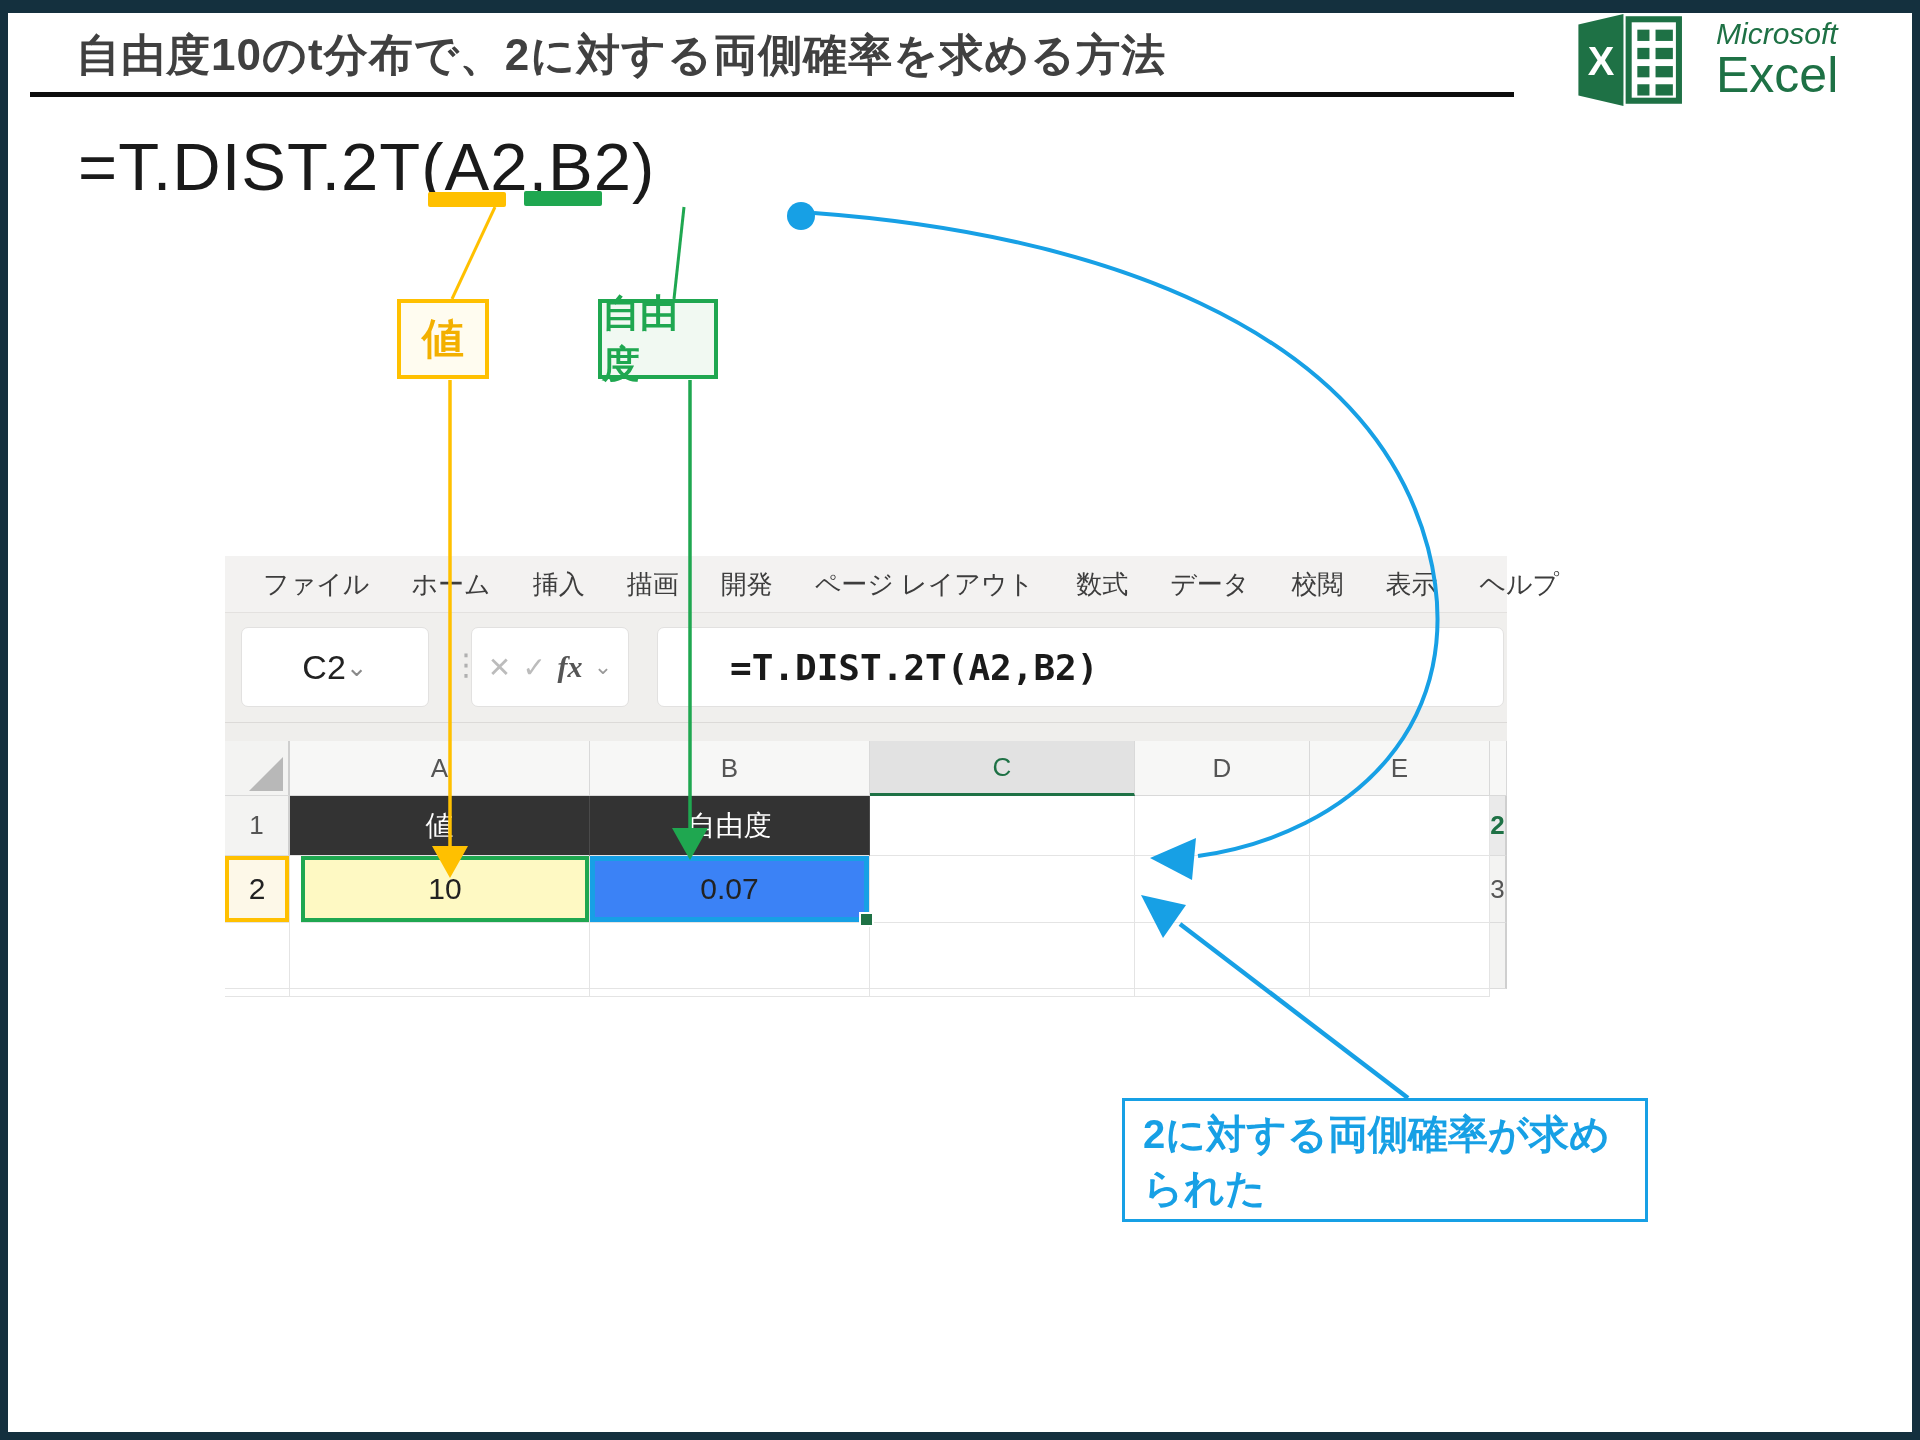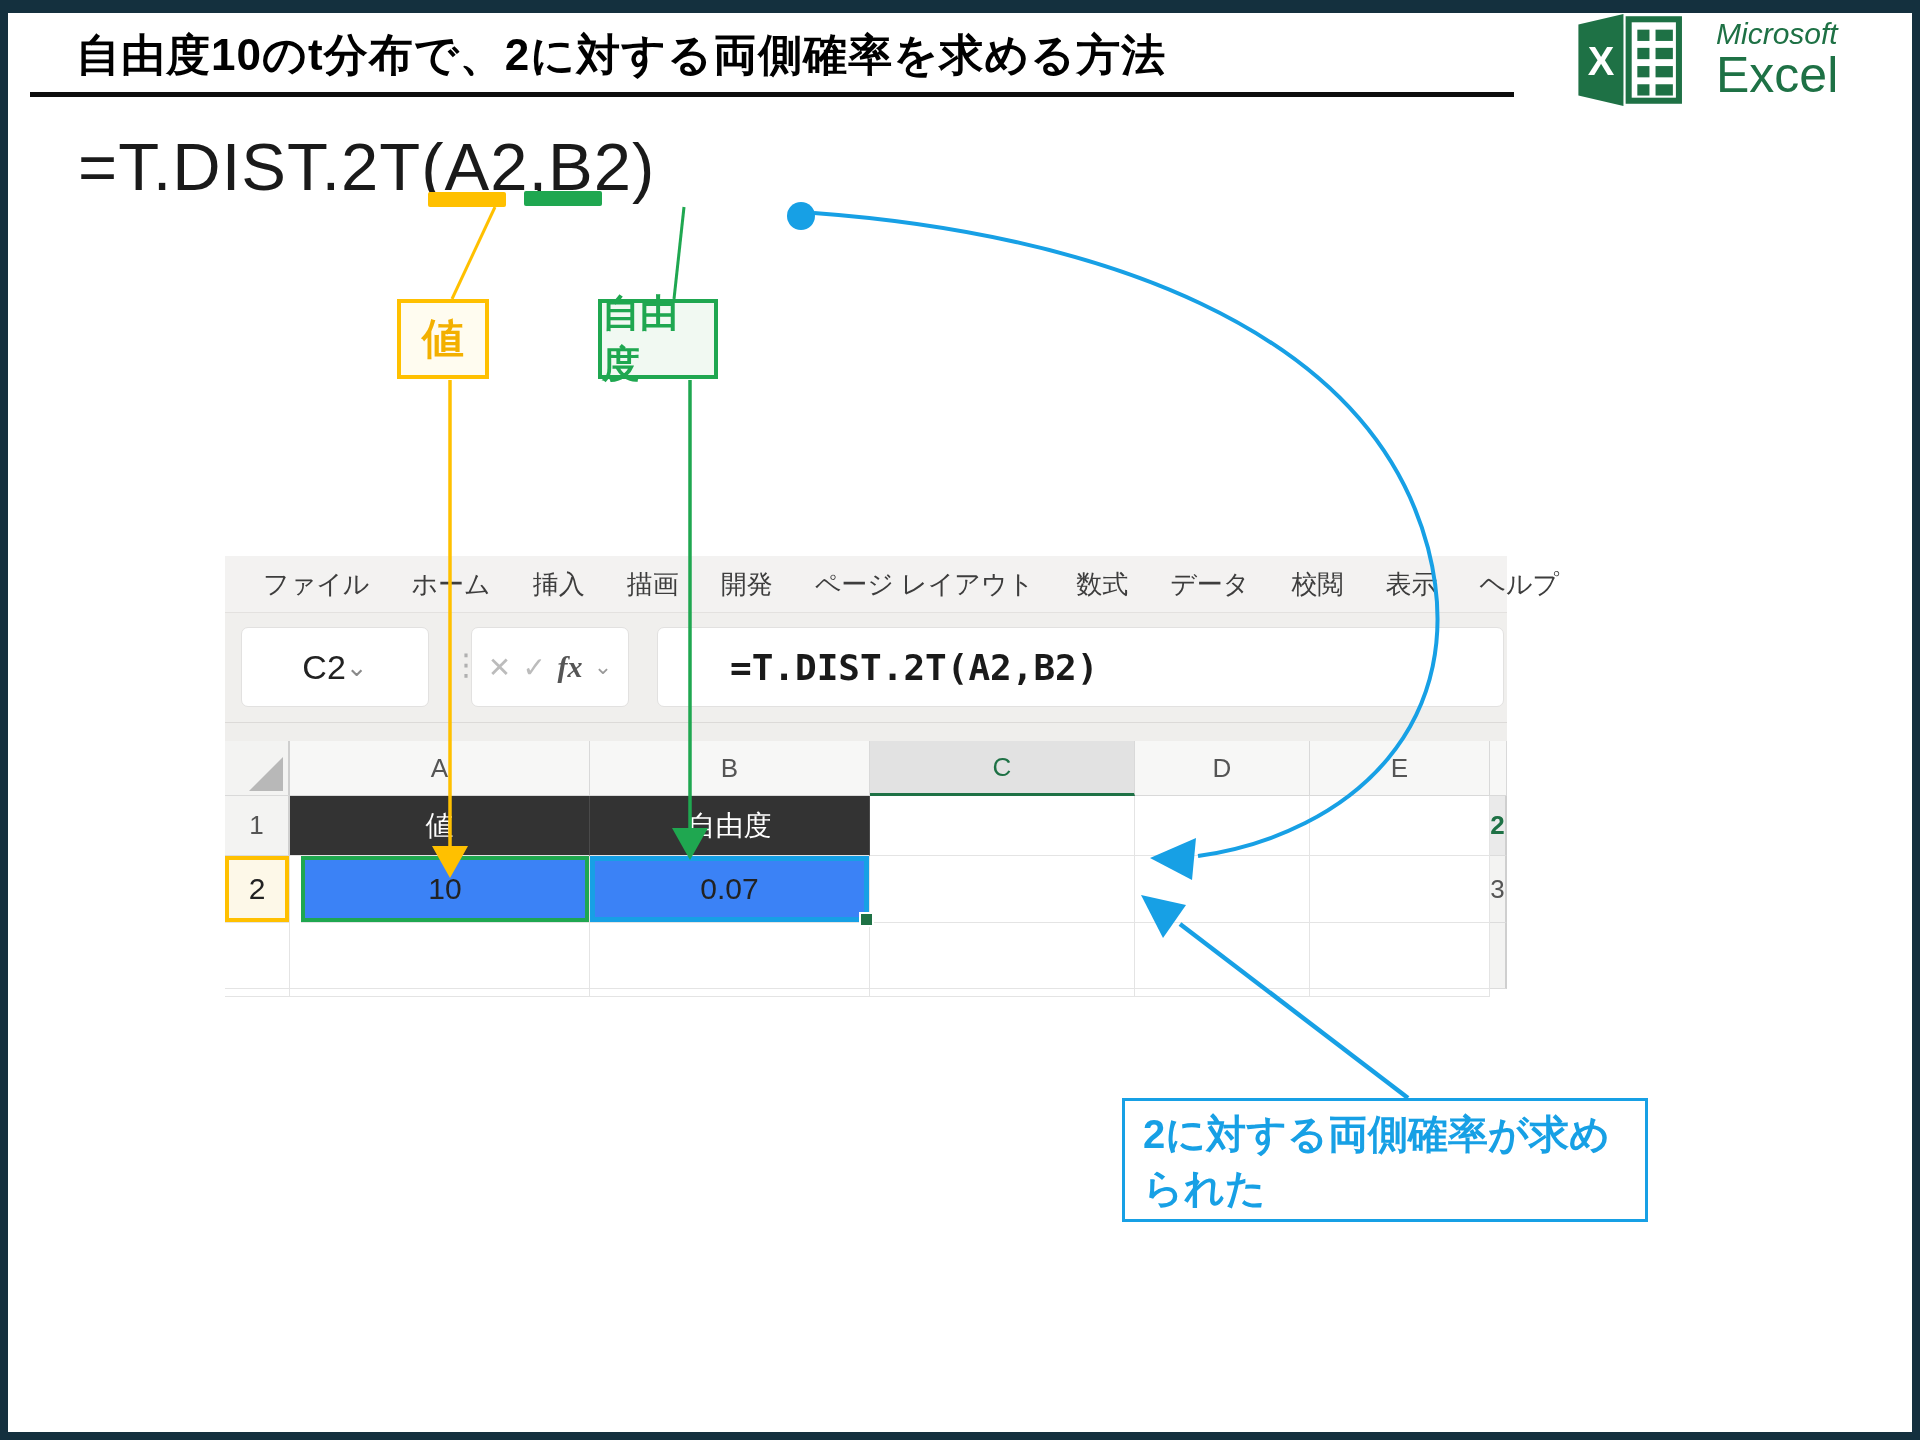--- a/index.html
+++ b/index.html
@@ -2,21 +2,21 @@
 <html><head>
 <meta charset="utf-8">
 <style>
   html,body{margin:0;padding:0;}
   body{width:1920px;height:1440px;position:relative;overflow:hidden;background:#fff;
        font-family:"Liberation Sans",sans-serif;}
   
   .frame{position:absolute;inset:0;border:8px solid #14303E;border-top-width:13px;
          pointer-events:none;z-index:30;}
   
-  .title{position:absolute;left:76px;top:26px;font-size:44px;font-weight:bold;color:#000000;
+  .title{position:absolute;left:76px;top:26px;font-size:44px;font-weight:bold;color:#404040;
          letter-spacing:1px;z-index:2;white-space:nowrap;}
   .title-underline{position:absolute;left:30px;top:92px;width:1484px;height:5px;background:#0d0d0d;z-index:2;}
   
   .logo{position:absolute;left:1568px;top:12px;display:flex;align-items:center;gap:18px;z-index:2;}
   .logo-text{display:flex;flex-direction:column;line-height:1.02;}
   .logo-ms{font-size:30px;color:#1E7145;font-style:italic;}
   .logo-excel{font-size:50px;font-weight:normal;color:#1E7145;letter-spacing:0;}
   
   .big-formula{position:absolute;left:78px;top:128px;font-size:67px;font-weight:200;color:#1a1a1a;
                letter-spacing:1px;z-index:2;white-space:nowrap;}
@@ -58,21 +58,21 @@
   .corner{background:#f3f3f2;border-right:2px solid #cfcfcf;border-bottom:1px solid #d9d9d9;position:relative;}
   .corner .tri{position:absolute;right:5px;bottom:4px;width:0;height:0;
                border-left:34px solid transparent;border-bottom:34px solid #b8b8b8;}
   .gut{background:#f3f3f2;border-right:2px solid #cfcfcf;border-bottom:1px solid #dcdcdc;
        display:flex;align-items:center;justify-content:center;font-size:26px;color:#555;}
   .gut-sel{color:#1E7145;background:#eaeaea;font-weight:bold;}
   .cell{background:#fff;border-right:1px solid #e4e4e4;border-bottom:1px solid #e4e4e4;
         display:flex;align-items:center;justify-content:center;font-size:30px;color:#222;}
   .hdrcell{background:#333333;color:#fff;font-size:28px;border-right:1px solid #4a4a4a;}
   .a2{background:#FDF8E8;box-shadow:inset 0 0 0 4px #FFC000;}
-  .b2{background:#3b82f6;box-shadow:inset 0 0 0 4px #1FA750;margin-left:11px;}
+  .b2{background:#fef9c3;box-shadow:inset 0 0 0 4px #1FA750;margin-left:11px;}
   .c2{background:#3b82f6;box-shadow:inset 0 0 0 5px #17A0E5;position:relative;}
   .c2 .fill-handle{position:absolute;right:-5px;bottom:-5px;width:11px;height:11px;
                    background:#1E7145;border:2px solid #fff;}
   
   .callout{position:absolute;left:1122px;top:1098px;width:526px;height:124px;border:3px solid #17A0E5;
            background:#fff;z-index:6;box-sizing:border-box;padding:6px 18px;
            font-size:40px;font-weight:bold;color:#17A0E5;line-height:1.35;}
   
   .overlay{position:absolute;left:0;top:0;z-index:5;pointer-events:none;}
 </style>

